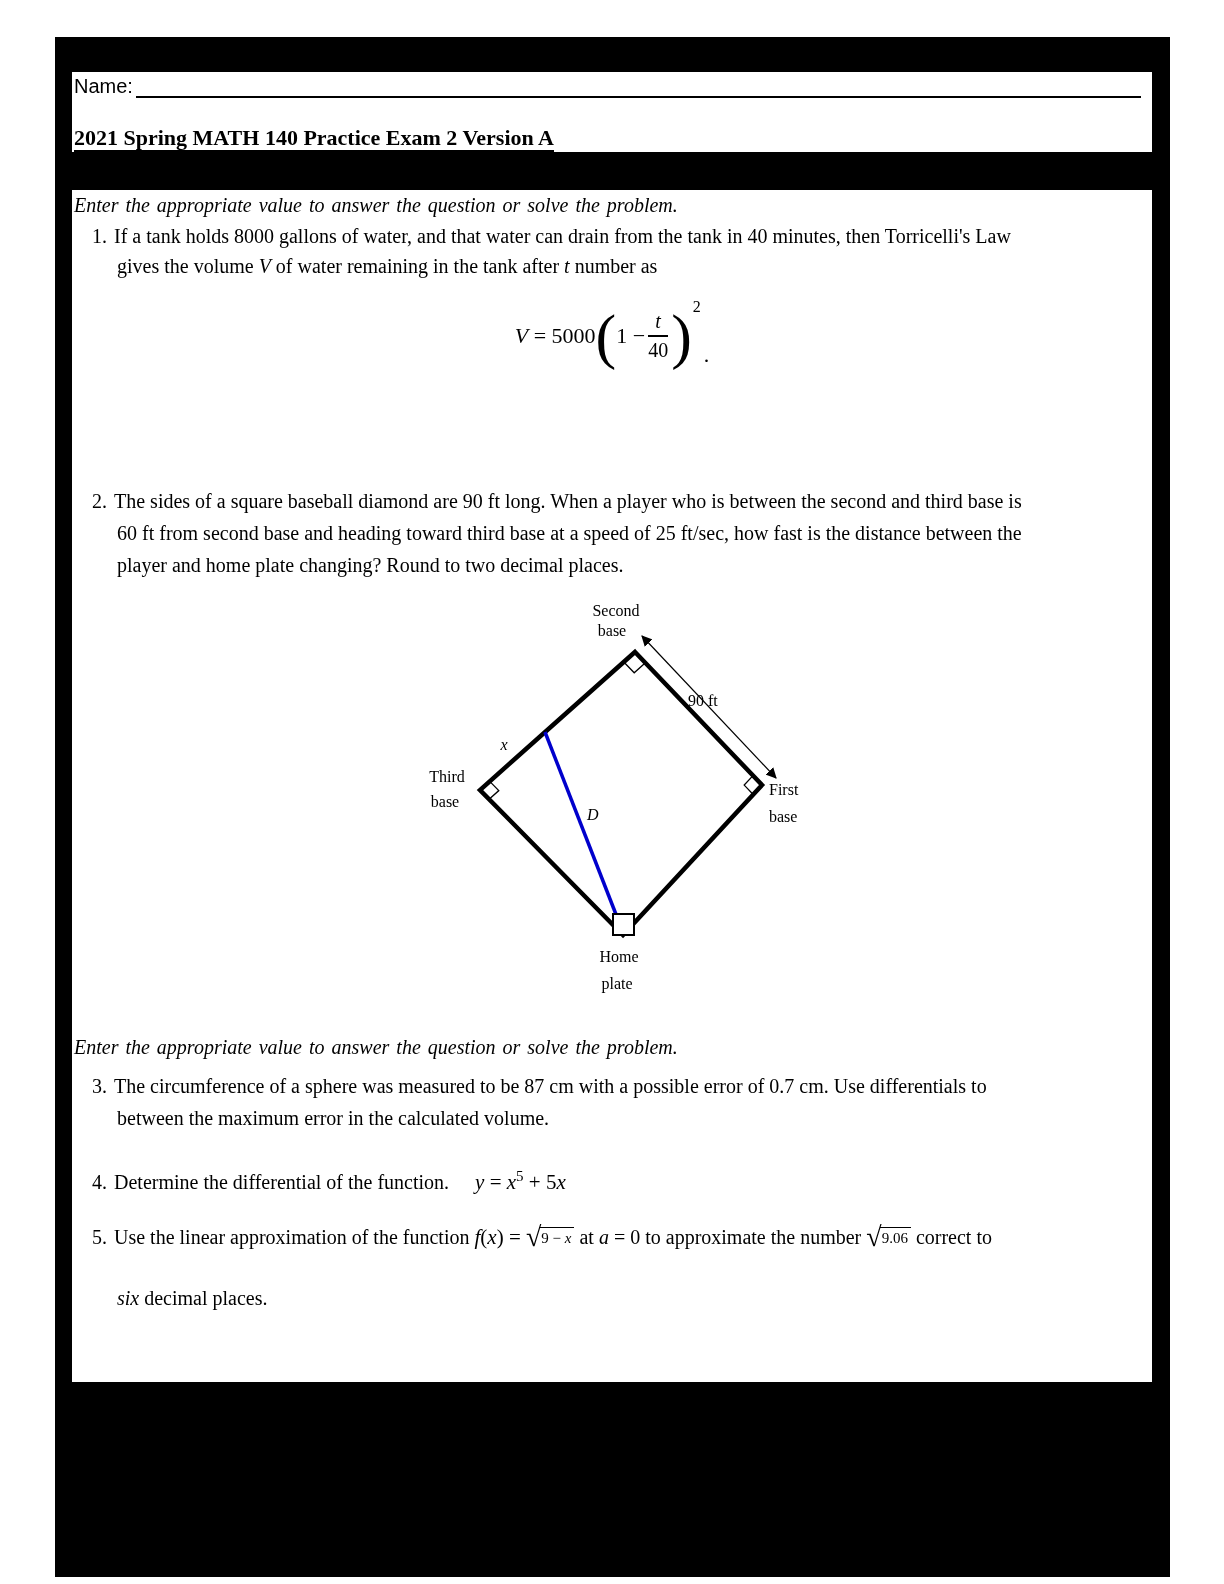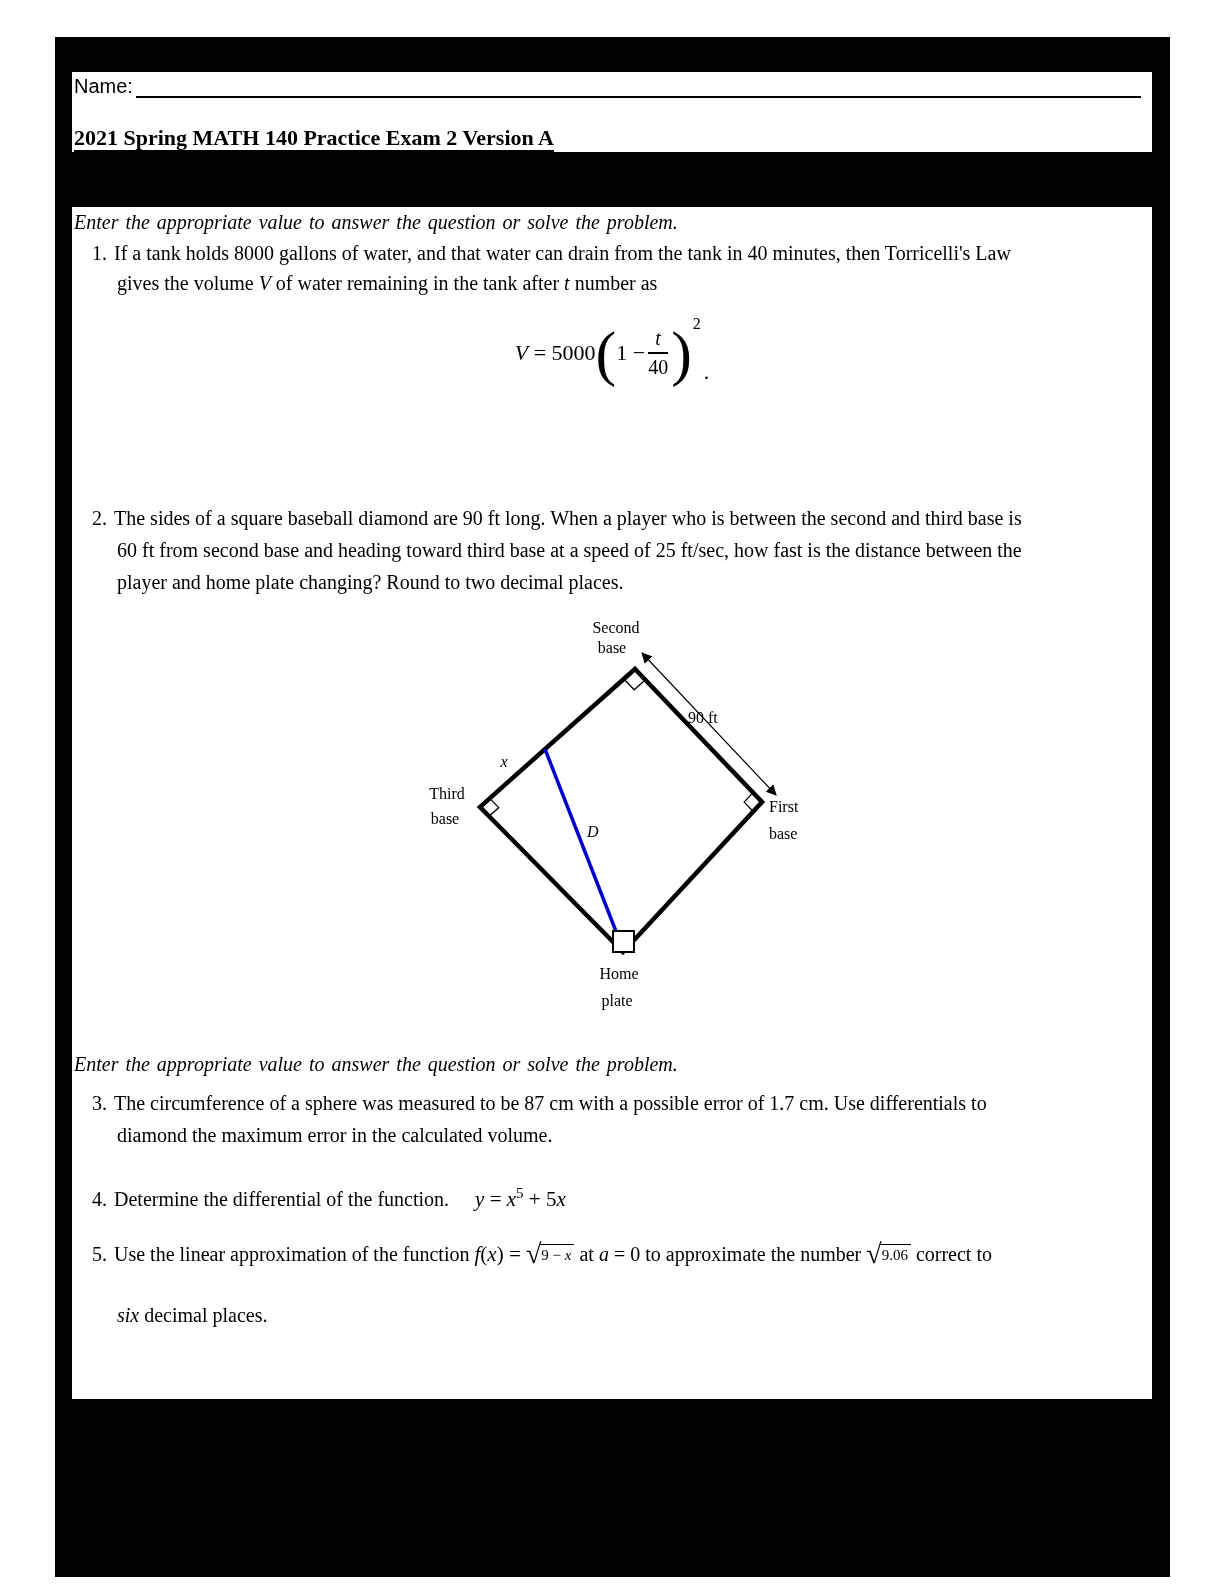--- a/index.html
+++ b/index.html
@@ -1,21 +1,21 @@
 <!DOCTYPE html>
 <html><head>
 <meta charset="utf-8">
 <style>
   * { margin:0; padding:0; box-sizing:border-box; }
   html, body { width:1224px; height:1584px; background:#ffffff; position:relative;
                font-family:"Liberation Serif", serif; color:#000; overflow:hidden; }
   .black-frame { position:absolute; left:55px; top:37px; width:1115px; height:1540px; background:#000; }
   .white-box { position:absolute; left:17px; width:1080px; background:#fff; }
   .header-box { top:35px; height:80px; }
-  .main-box { top:170px; height:1192px; }
+  .main-box { top:153px; height:1192px; }
 
   .name-row { position:absolute; left:2px; top:2px; width:1076px; height:24px;
               display:flex; align-items:flex-end; font-family:"Liberation Sans", sans-serif; font-size:20px; }
   .name-row .lbl { line-height:24px; }
   .name-row .uline { flex:1; border-bottom:2px solid #000; height:100%; margin-left:3px; margin-right:9px; }
   .exam-title { position:absolute; left:2px; top:53px; font-size:22px; font-weight:bold;
                 line-height:25px; border-bottom:2px solid #000; padding-bottom:0px; display:inline-block; }
 
   .instr { position:absolute; left:2px; font-style:italic; font-size:20px; line-height:24px;
            word-spacing:2px; white-space:nowrap; }
@@ -114,23 +114,23 @@
       <text x="349" y="205">First</text>
       <text x="349" y="232">base</text>
       <text x="167" y="230" font-style="italic">D</text>
       <text x="199" y="372" text-anchor="middle">Home</text>
       <text x="197" y="399" text-anchor="middle">plate</text>
     </svg>
 
     <div class="instr" style="top:845px;">Enter the appropriate value to answer the question or solve the problem.</div>
 
     <div class="pline" style="left:20px; top:884px;">
-      <span class="pnum">3.</span><span>The circumference of a sphere was measured to be 87 cm with a possible error of 1.7 cm. Use differentials to</span>
+      <span class="pnum">3.</span><span>The circumference of a sphere was measured to be 87 cm with a possible error of 0.7 cm. Use differentials to</span>
     </div>
-    <div class="pline" style="left:45px; top:916px;">diamond the maximum error in the calculated volume.</div>
+    <div class="pline" style="left:45px; top:916px;">between the maximum error in the calculated volume.</div>
 
     <div class="pline" style="left:20px; top:974px;">
       <span class="pnum">4.</span><span>Determine the differential of the function.</span><span class="mathline" style="margin-left:26px;"><i>y</i><span> = </span><i>x</i><sup class="s5">5</sup><span> + 5</span><i>x</i></span>
     </div>
 
     <div class="pline" style="left:20px; top:1035px;">
       <span class="pnum">5.</span><span>Use the linear approximation of the function </span><span class="mathline"><i>f</i><span>(</span><i>x</i><span>)</span><span> = </span><span class="rad"><span class="sq">√</span><span class="vinc"><span>9 − </span><i>x</i></span></span></span><span> at </span><i>a</i><span> = 0 to approximate the number </span><span class="rad"><span class="sq">√</span><span class="vinc">9.06</span></span><span> correct to</span>
     </div>
     <div class="pline" style="left:45px; top:1096px;">
       <i>six</i><span> decimal places.</span>

